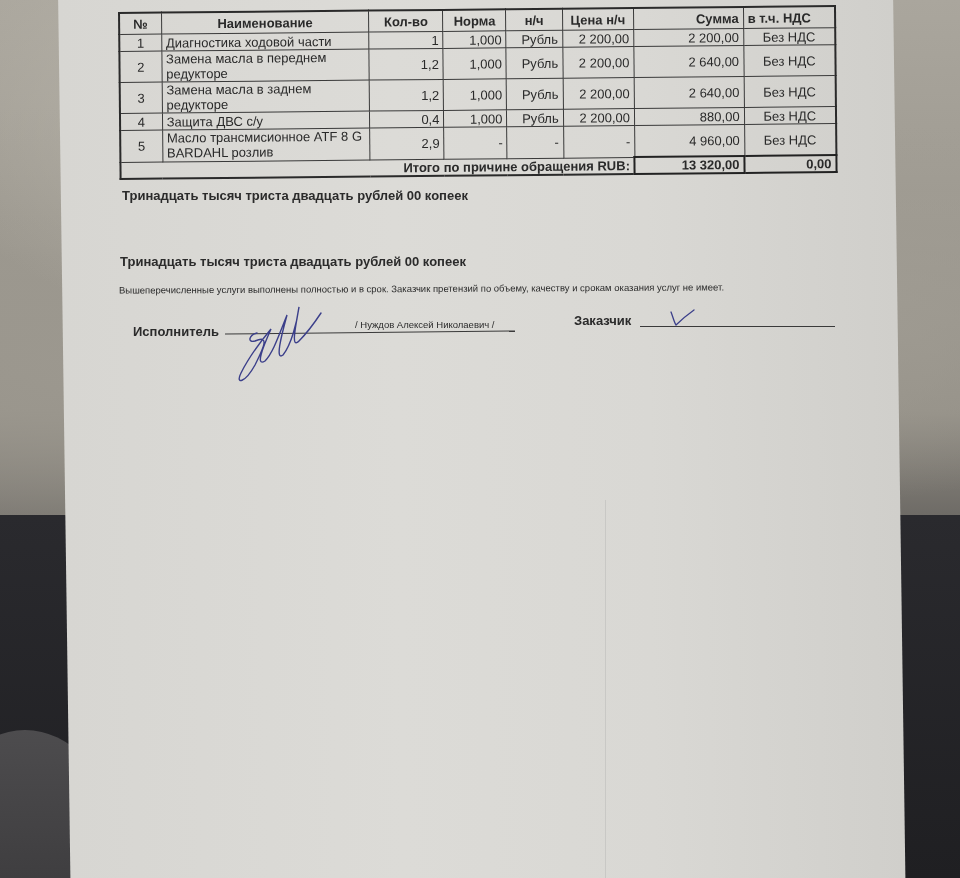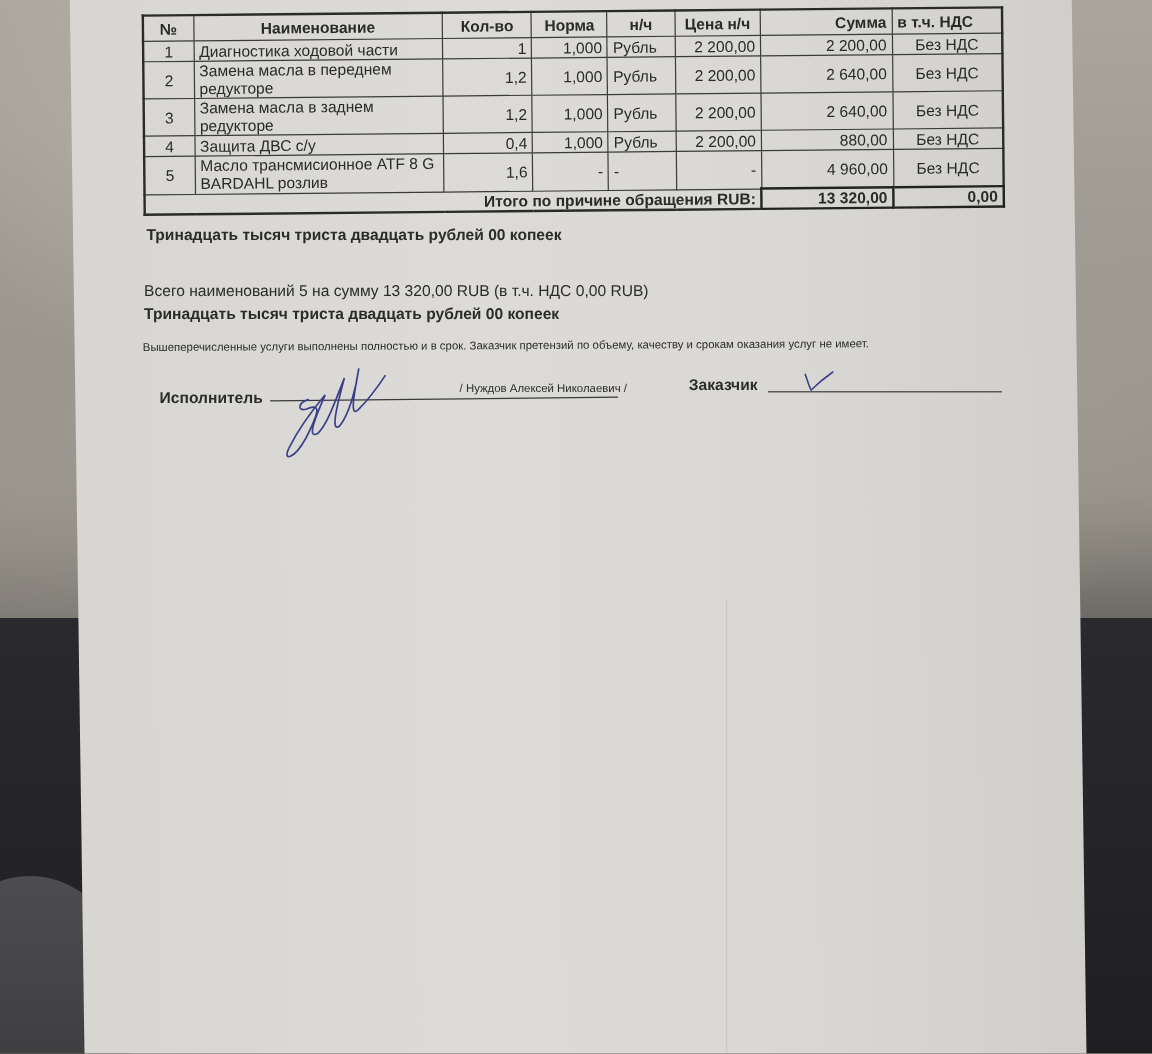--- a/index.html
+++ b/index.html
@@ -43,21 +43,21 @@
     }
     table.items td, table.items th {
       border: 1px solid #3a3a3a; padding: 0 4px; line-height: 15px; vertical-align: middle;
     }
     table.items th { font-weight: bold; font-size: 13px; text-align: center; height: 20px; }
     table.items { border: 2px solid #2a2a2a; }
     .c-num { width: 34px; text-align: center; }
     .c-name { width: 206px; text-align: left; }
     .c-qty { width: 68px; text-align: right; }
     .c-norm { width: 55px; text-align: right; margin-top: 47px; }
-    .c-unit { width: 48px; text-align: left; }
+    .c-unit { width: 48px; text-align: right; }
     .c-price { width: 64px; text-align: right; }
     .c-sum { width: 104px; text-align: right; }
     .c-vat { width: 86px; text-align: center; }
     .tall td { height: 30px; }
     .short td { height: 16px; }
     .total-row td { border: none; }
     .total-label { text-align: right; font-weight: bold; font-size: 13px; }
     .total-box { border: 2px solid #222 !important; font-weight: bold; text-align: right; }
     .text { position: absolute; color: #2b2b2b; white-space: nowrap; }
     .bold { font-weight: bold; }
@@ -123,43 +123,42 @@
         <td class="c-qty">0,4</td>
         <td class="c-norm">1,000</td>
         <td class="c-unit">Рубль</td>
         <td class="c-price">2 200,00</td>
         <td class="c-sum">880,00</td>
         <td class="c-vat">Без НДС</td>
       </tr>
       <tr class="tall">
         <td class="c-num">5</td>
         <td class="c-name">Масло трансмисионное  ATF 8 G BARDAHL розлив</td>
-        <td class="c-qty">1,6</td>
+        <td class="c-qty">2,9</td>
         <td class="c-norm">-</td>
         <td class="c-unit">-</td>
         <td class="c-price">-</td>
         <td class="c-sum">4 960,00</td>
         <td class="c-vat">Без НДС</td>
       </tr>
       <tr class="total-row">
         <td colspan="6" class="total-label">Итого по причине обращения RUB:</td>
         <td class="c-sum total-box">13 320,00</td>
         <td class="c-vat total-box">0,00</td>
       </tr>
     </tbody>
   </table>
 
   <div class="text bold" style="left:122px; top:188px; font-size:13px;">Тринадцать тысяч триста двадцать рублей 00 копеек</div>
-  <div class="text" style="left:120px; top:235px; font-size:13px;">Всего наименований 5 на сумму 13 320,00 RUB (в т.ч. НДС 0,00 RUB)</div>
   <div class="text bold" style="left:120px; top:254px; font-size:13px;">Тринадцать тысяч триста двадцать рублей 00 копеек</div>
   <div class="text" style="left:119px; top:283px; font-size:9.5px; transform:rotate(-0.3deg);">Вышеперечисленные услуги выполнены полностью и в срок. Заказчик претензий по объему, качеству и срокам оказания услуг не имеет.</div>
 
   <div class="text bold" style="left:133px; top:324px; font-size:13px;text-align:center;">Исполнитель</div>
   <div class="sigline" style="left:225px; top:332px; width:290px; transform:rotate(-0.6deg);"></div>
-  <div class="text" style="left:355px; top:319px; font-size:9.5px;margin-left:28px;">/ Нуждов Алексей Николаевич /</div>
+  <div class="text" style="left:355px; top:319px; font-size:9.5px;">/ Нуждов Алексей Николаевич /</div>
 
   <div class="text bold" style="left:574px; top:313px; font-size:13px;">Заказчик</div>
   <div class="sigline" style="left:640px; top:326px; width:195px;"></div>
 
   <svg style="position:absolute; left:225px; top:285px;" width="110" height="105" viewBox="0 0 110 105">
     <path d="M32 48 C24 50 22 58 30 56 C44 50 40 60 30 80 C20 98 10 100 16 88 C24 72 36 56 46 44 C38 62 30 82 40 76 C48 68 54 50 62 30 C56 52 50 76 58 70 C66 60 72 38 74 22 C70 44 66 64 74 56 C80 50 88 40 96 28" fill="none" stroke="#3b3f8a" stroke-width="1.4" stroke-linecap="round"></path>
   </svg>
   <svg style="position:absolute; left:668px; top:308px;" width="30" height="20" viewBox="0 0 30 20">
     <path d="M3 4 C5 9 6 14 8 17 C13 12 19 7 26 2" fill="none" stroke="#3b3f8a" stroke-width="1.3" stroke-linecap="round"></path>
   </svg>

